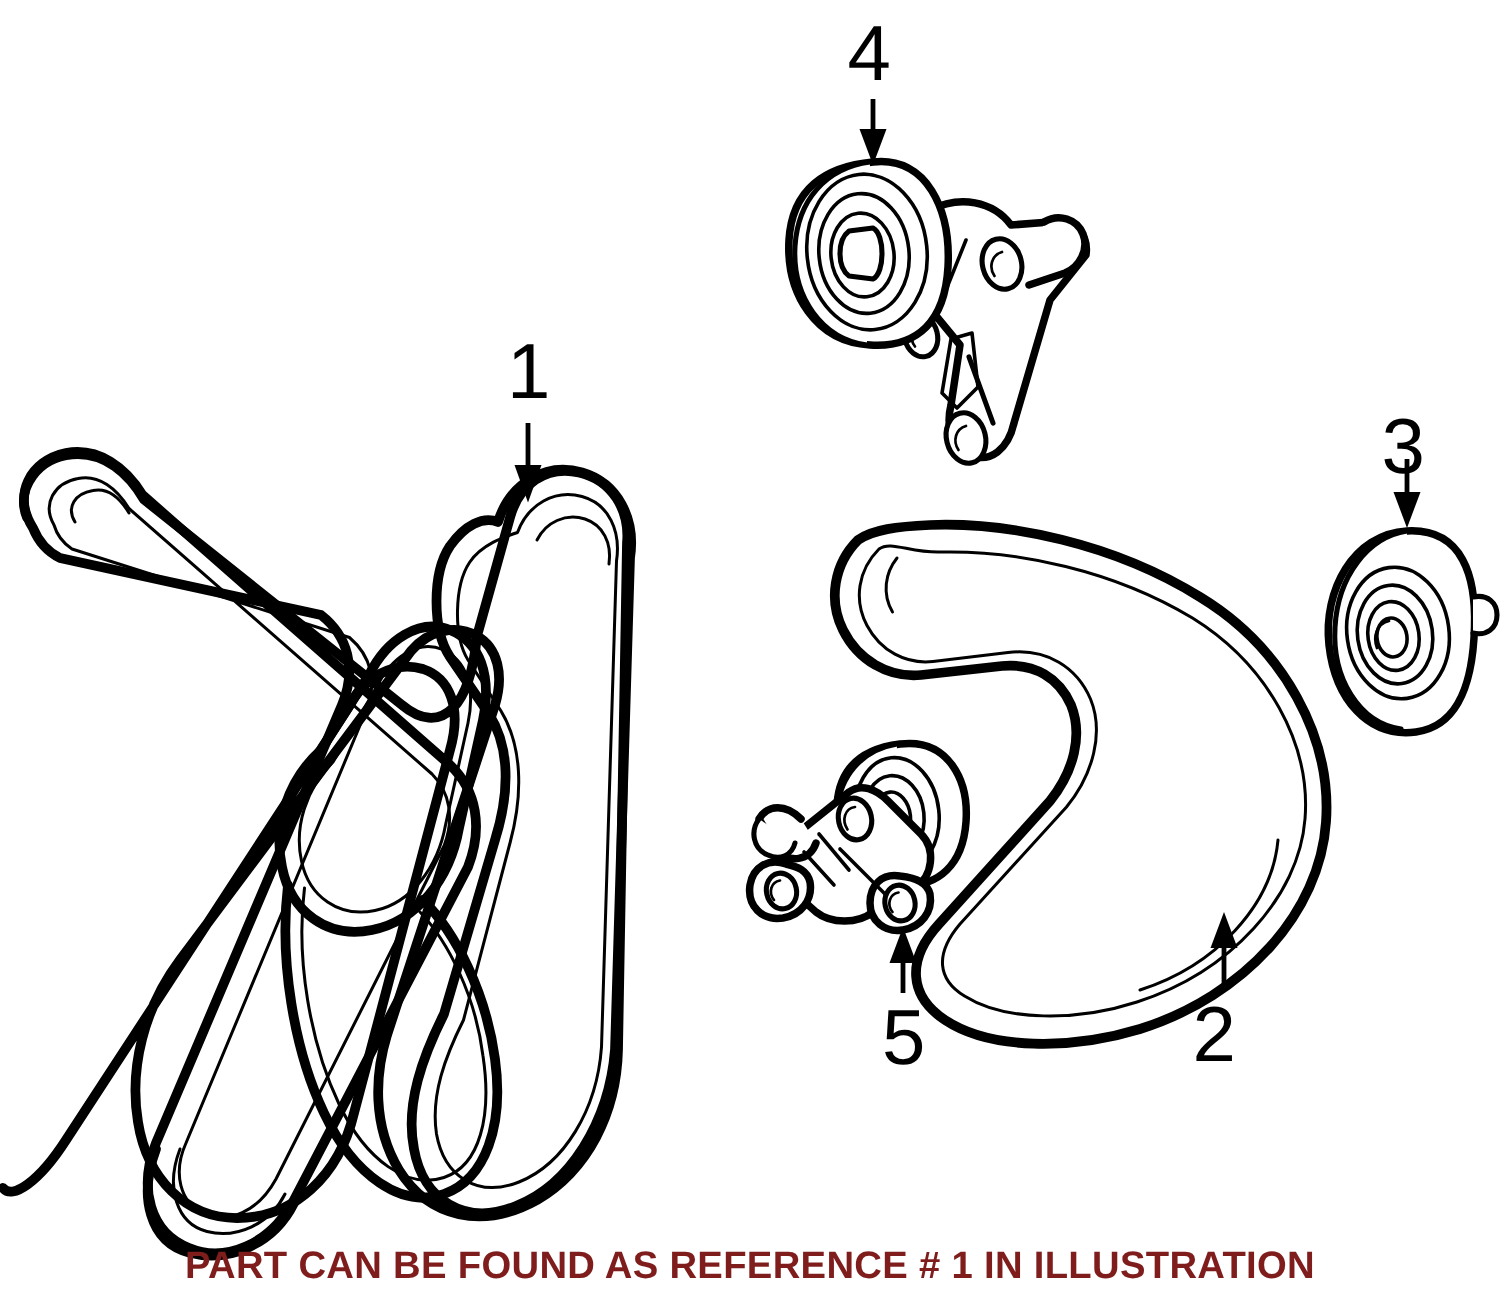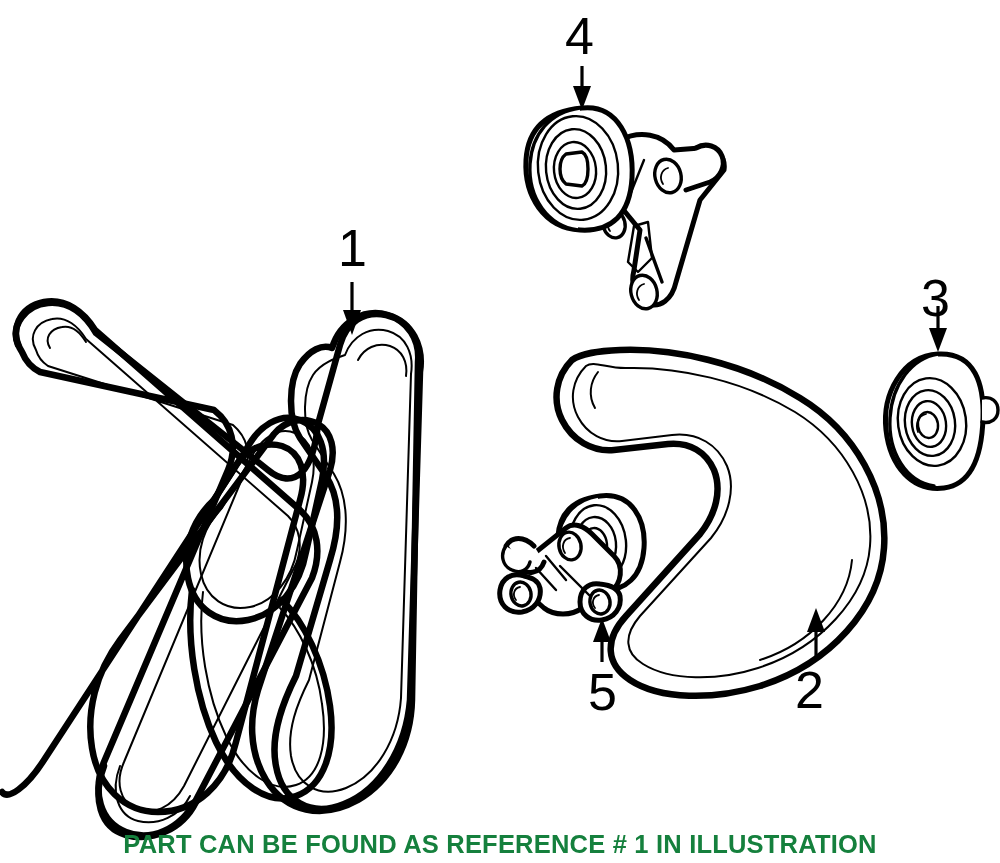--- a/index.html
+++ b/index.html
@@ -457,15 +457,15 @@
       <polygon class="leader-head" points="602,618 593,642 611,642"></polygon>
     </g>
   </svg>
 
   <div class="callout-num" style="left:338px; top:222px;">1</div>
   <div class="callout-num" style="left:795px; top:664px;">2</div>
   <div class="callout-num" style="left:921px; top:272px;">3</div>
   <div class="callout-num" style="left:565px; top:10px;">4</div>
   <div class="callout-num" style="left:588px; top:666px;">5</div>
 
-  <div id="footer-note" style="color: #15803d; margin-top: 28px;">PART CAN BE FOUND AS REFERENCE # 1 IN ILLUSTRATION</div>
+  <div id="footer-note" style="color: #7f1d1d; margin-top: 28px;">PART CAN BE FOUND AS REFERENCE # 1 IN ILLUSTRATION</div>
 
 </div>
 
 </body></html>

